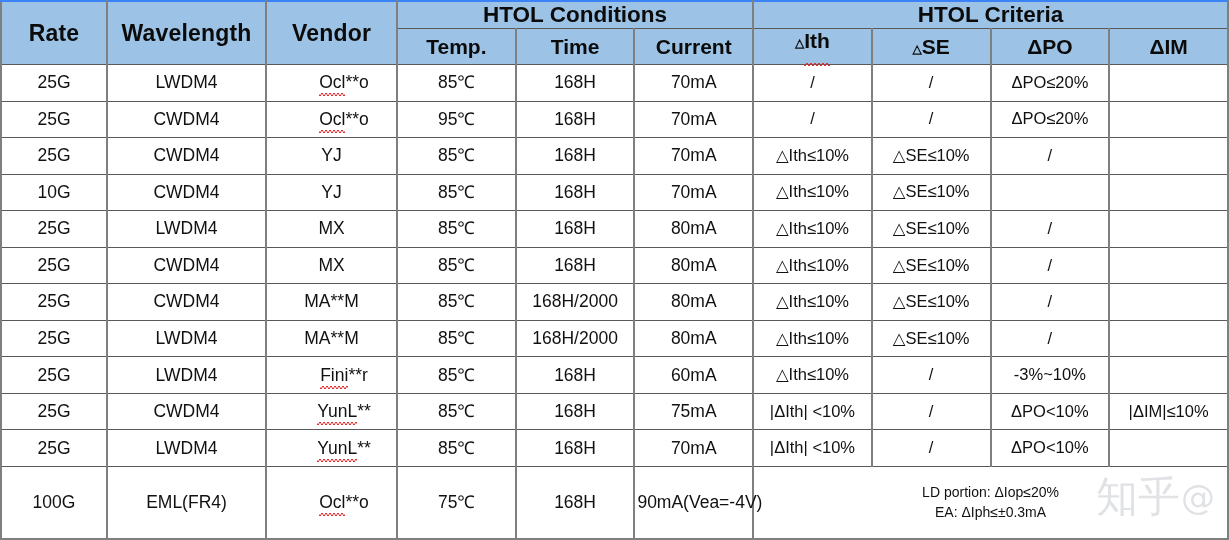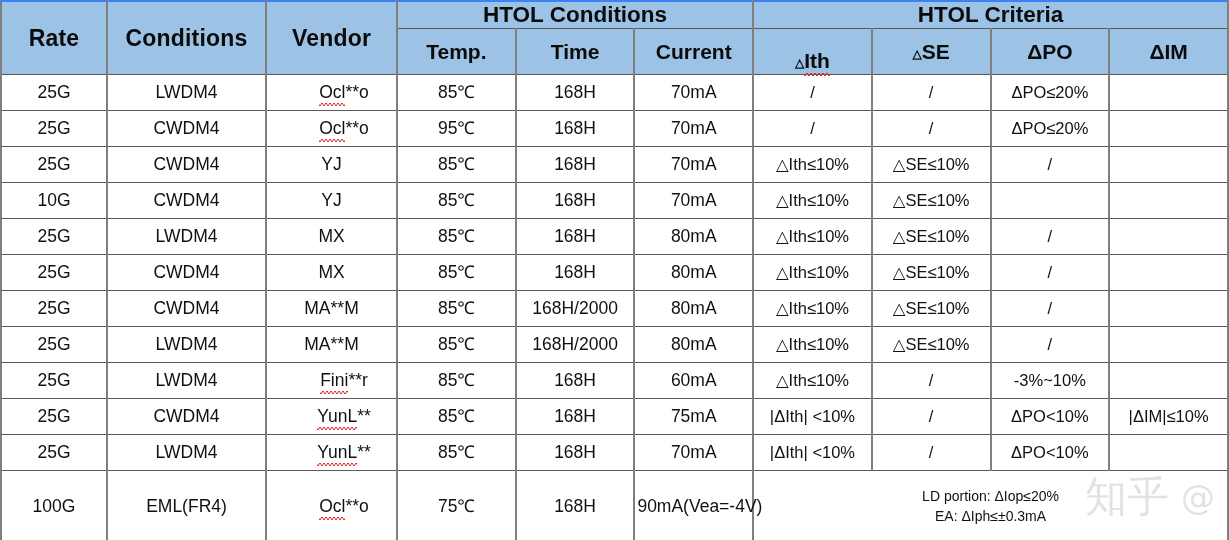--- a/index.html
+++ b/index.html
@@ -76,22 +76,21 @@
   td.merged-note {
     font-size: 14px;
     line-height: 1.45;
     text-align: center;
   }
 
   
   .sq {
     position: relative;
     display: inline-block;
-    padding-bottom: 1px;
-    margin-top: 20px;
+    padding-bottom: 11px;
   }
   .sq::after {
     content: "";
     position: absolute;
     left: 0;
     right: 0;
     bottom: -2px;
     height: 3px;
     background-image:
       radial-gradient(circle at 1px 2.6px, #e03131 1.1px, rgba(224,49,49,0) 1.3px),
@@ -122,38 +121,38 @@
     position: absolute;
     right: 14px;
     bottom: 12px;
     width: 330px;
     height: 62px;
     pointer-events: none;
     opacity: .30;
     display: flex;
     align-items: center;
     justify-content: flex-end;
-    gap: 12px;
+    gap: 1px;
     color: #9aa3ad;
     font-size: 42px;
     font-family: "DejaVu Sans", sans-serif;
     white-space: nowrap;
     line-height: 1;
   }
   #watermark .wm-at { font-size: 34px; }
 </style>
 </head>
 <body>
 
 <div id="table-wrap">
   <table class="spec">
     <thead>
       <tr class="top">
         <th class="h-big outer-l" rowspan="2" style="width:100px">Rate</th>
-        <th class="h-big" rowspan="2" style="width:153px">Conditions</th>
+        <th class="h-big" rowspan="2" style="width:153px">Wavelength</th>
         <th class="h-big" rowspan="2" style="width:125px">Vendor</th>
         <th class="h-group" colspan="3">HTOL Conditions</th>
         <th class="h-group outer-r" colspan="4">HTOL Criteria</th>
       </tr>
       <tr>
         <th class="h-sub" style="width:109px">Temp.</th>
         <th class="h-sub" style="width:135px">Time</th>
         <th class="h-sub" style="width:143px">Current</th>
         <th class="h-sub" style="width:143px"><span class="tri">△</span><span class="sq">Ith</span></th>
         <th class="h-sub" style="width:102px"><span class="tri">△</span><span>SE</span></th>

